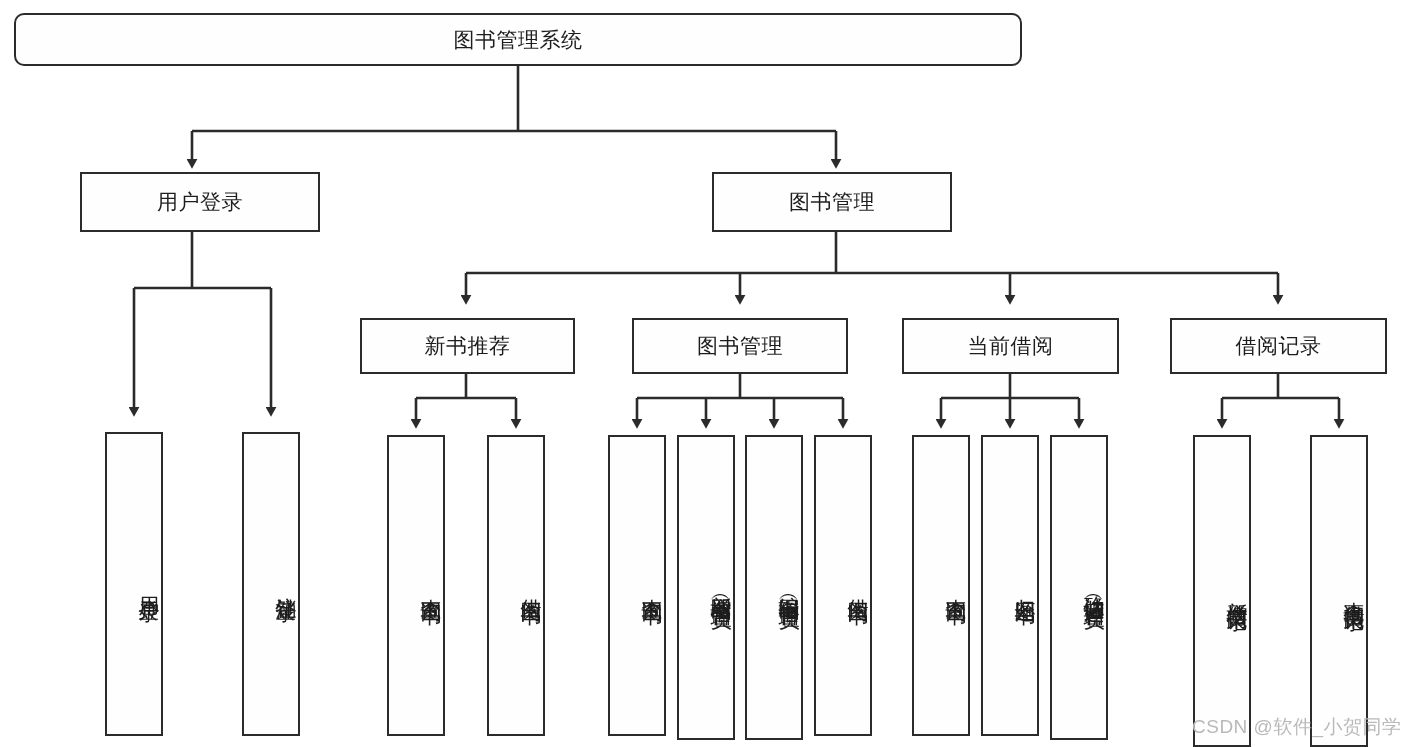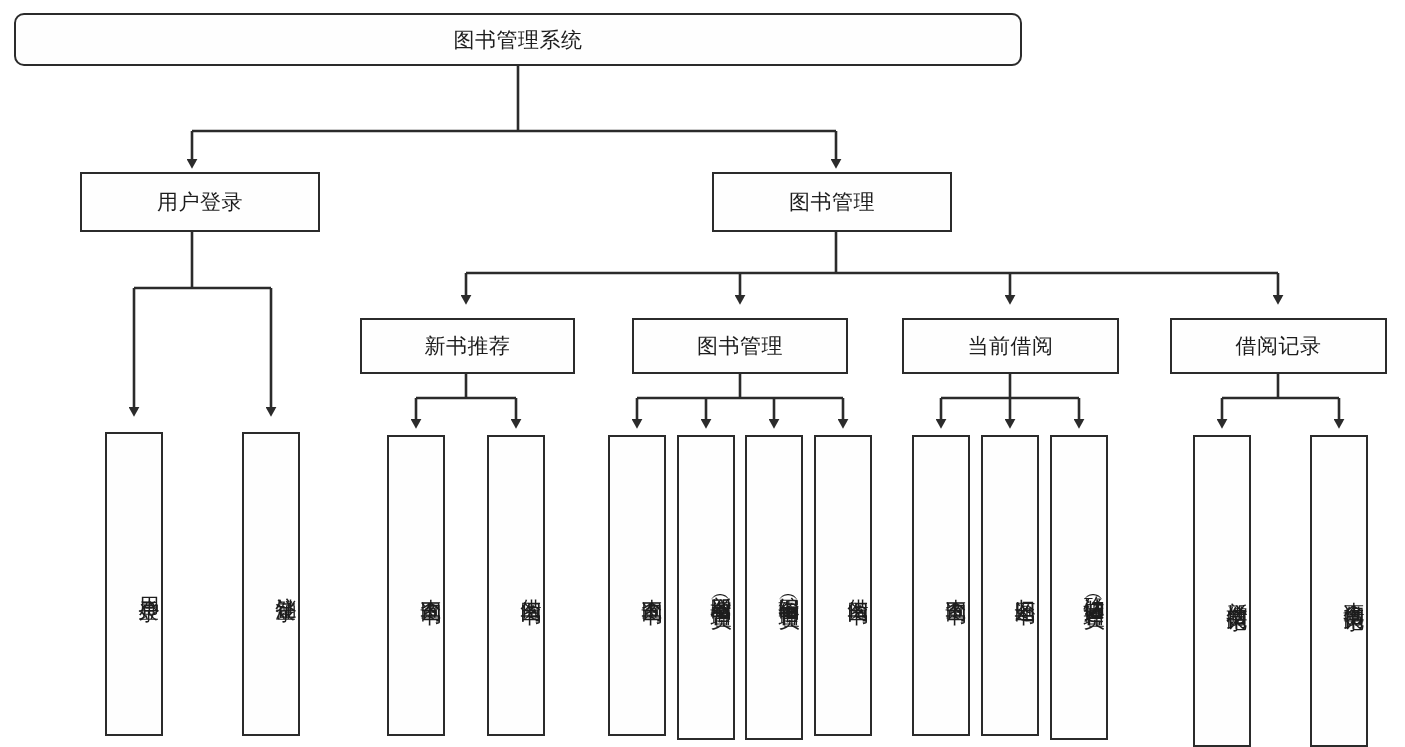--- a/index.html
+++ b/index.html
@@ -178,14 +178,15 @@
     <span class="vtext">确认归还（管理员）</span>
   </div>
 
   <div class="node vert" style="left:1193px; top:435px; width:58px; height:312px;">
     <span class="vtext">新增借阅记录</span>
   </div>
   <div class="node vert" style="left:1310px; top:435px; width:58px; height:312px;">
     <span class="vtext">查询借阅记录</span>
   </div>
 
+  <div class="watermark" style="left:1192px; top:714px;">CSDN @软件_小贺同学</div>
 
 </div>
 
 </body></html>

